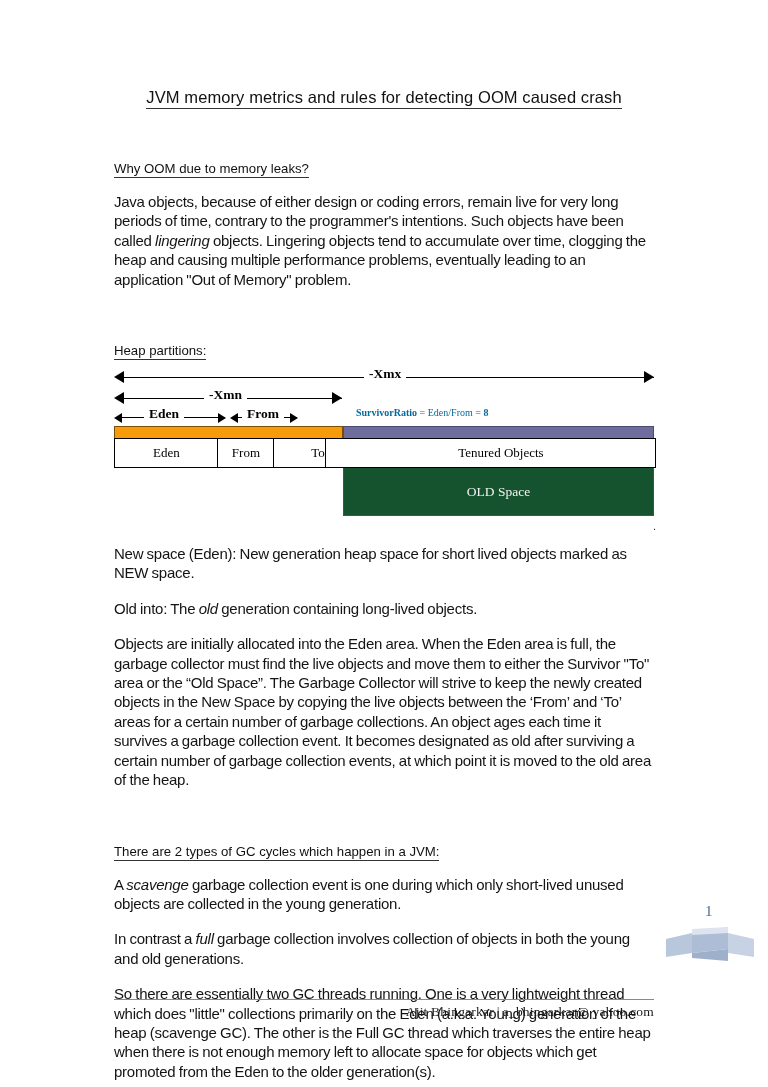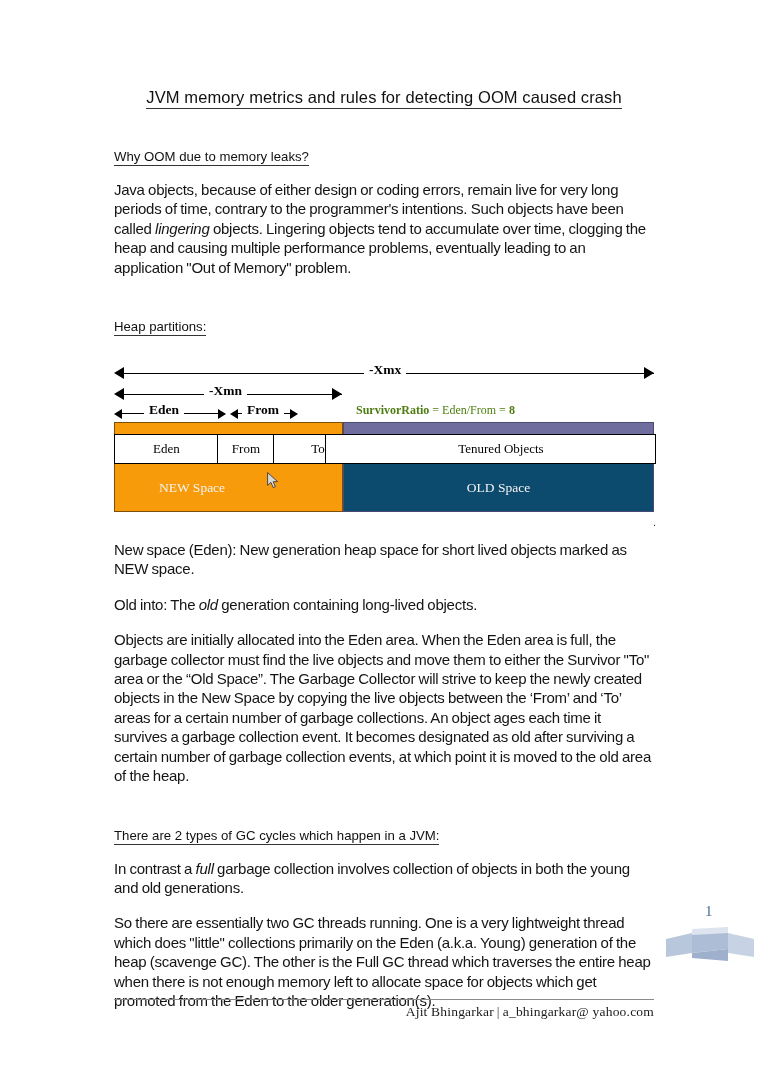--- a/index.html
+++ b/index.html
@@ -41,21 +41,21 @@
     color: #111;
   }
   .doc-title span {
     border-bottom: 1px solid #333;
     padding-bottom: 2px;
   }
 
   
   .sec-head {
     font-size: 13.2px;
-    margin-top: 42px;
+    margin-top: 54px;
     font-weight: 400;
     color: #111;
   }
   .sec-head span {
     border-bottom: 1px solid #333;
     padding-bottom: 1px;
   }
 
   
   p.body-text {
@@ -65,21 +65,21 @@
     text-align: left;
     color: #141414;
     letter-spacing: -0.25px;
     word-spacing: -0.55px;
   }
   em { font-style: italic; }
 
   
   .diagram {
     position: relative;
-    margin-top: 30px;
+    margin-top: 10px;
     width: 540px;
     height: 160px;
   }
 
   
   .arrow-row {
     position: absolute;
     left: 0;
     width: 540px;
     height: 20px;
@@ -111,22 +111,22 @@
     font-size: 13.5px;
     color: #000;
     background: #fff;
     padding: 0 5px;
     white-space: nowrap;
   }
   .ratio-label {
     position: absolute;
     top: -1px;
     font-family: "Liberation Serif", serif;
-    font-size: 12px;
-    color: #4d7c0f;
+    font-size: 10px;
+    color: #0369a1;
     white-space: nowrap;
   }
   .ratio-label b { font-weight: bold; }
 
   
   .strip {
     position: absolute;
     top: 58px;
     height: 12px;
   }
@@ -171,21 +171,21 @@
   }
   .space-new {
     left: 0; width: 229px;
     background: #F79B0A;
     border: 1px solid #7b4f08;
     border-top: none;
     padding-left: 44px;
   }
   .space-old {
     left: 229px; width: 311px;
-    background: #0c4a6e;
+    background: #14532d;
     border: 1px solid #4b4a73;
     border-top: none;
     justify-content: center;
   }
 
   .cursor-arrow {
     position: absolute;
     left: 152px;
     top: 8px;
     width: 12px;
@@ -293,43 +293,38 @@
       <div class="strip strip-new"></div>
       <div class="strip strip-old"></div>
 
       <div class="cells">
         <div class="cell cell-eden">Eden</div>
         <div class="cell cell-from">From</div>
         <div class="cell cell-to">To</div>
         <div class="cell cell-tenured">Tenured Objects</div>
       </div>
 
-      <div class="space space-new">
-        <span>NEW Space</span>
-        <svg class="cursor-arrow" viewBox="0 0 12 17">
-          <polygon points="0.6,0.6 0.6,13.4 3.9,10.4 6.2,15.6 8.4,14.6 6.2,9.7 10.6,9.6" fill="#d8d8d8" stroke="#3a3a3a" stroke-width="0.9"></polygon>
-        </svg>
-      </div>
       <div class="space space-old">
         <span>OLD Space</span>
       </div>
 
       <div class="trailing-dot">.</div>
     </div>
 
     <p class="body-text">New space (Eden): New generation heap space for short lived objects marked as NEW space.</p>
 
     <p class="body-text"><span>Old into: The </span><em>old</em><span> generation containing long-lived objects.</span></p>
 
     <p class="body-text">Objects are initially allocated into the Eden area. When the Eden area is full, the garbage collector must find the live objects and move them to either the Survivor "To" area or the “Old Space”. The Garbage Collector will strive to keep the newly created objects in the New Space by copying the live objects between the ‘From’ and ‘To’ areas for a certain number of garbage collections. An object ages each time it survives a garbage collection event. It becomes designated as old after surviving a certain number of garbage collection events, at which point it is moved to the old area of the heap.</p>
 
     <div class="sec-head">
       <span>There are 2 types of GC cycles which happen in a JVM:</span>
     </div>
 
+    <p class="body-text"><span>A </span><em>scavenge</em><span> garbage collection event is one during which only short-lived unused objects are collected in the young generation.</span></p>
 
     <p class="body-text"><span>In contrast a </span><em>full</em><span> garbage collection involves collection of objects in both the young and old generations.</span></p>
 
     <p class="body-text">So there are essentially two GC threads running. One is a very lightweight thread which does "little" collections primarily on the Eden (a.k.a. Young) generation of the heap (scavenge GC). The other is the Full GC thread which traverses the entire heap when there is not enough memory left to allocate space for objects which get promoted from the Eden to the older generation(s).</p>
 
   </div>
 
   <div class="page-number">1</div>
 
   <svg class="ribbon" viewBox="0 0 88 34">

